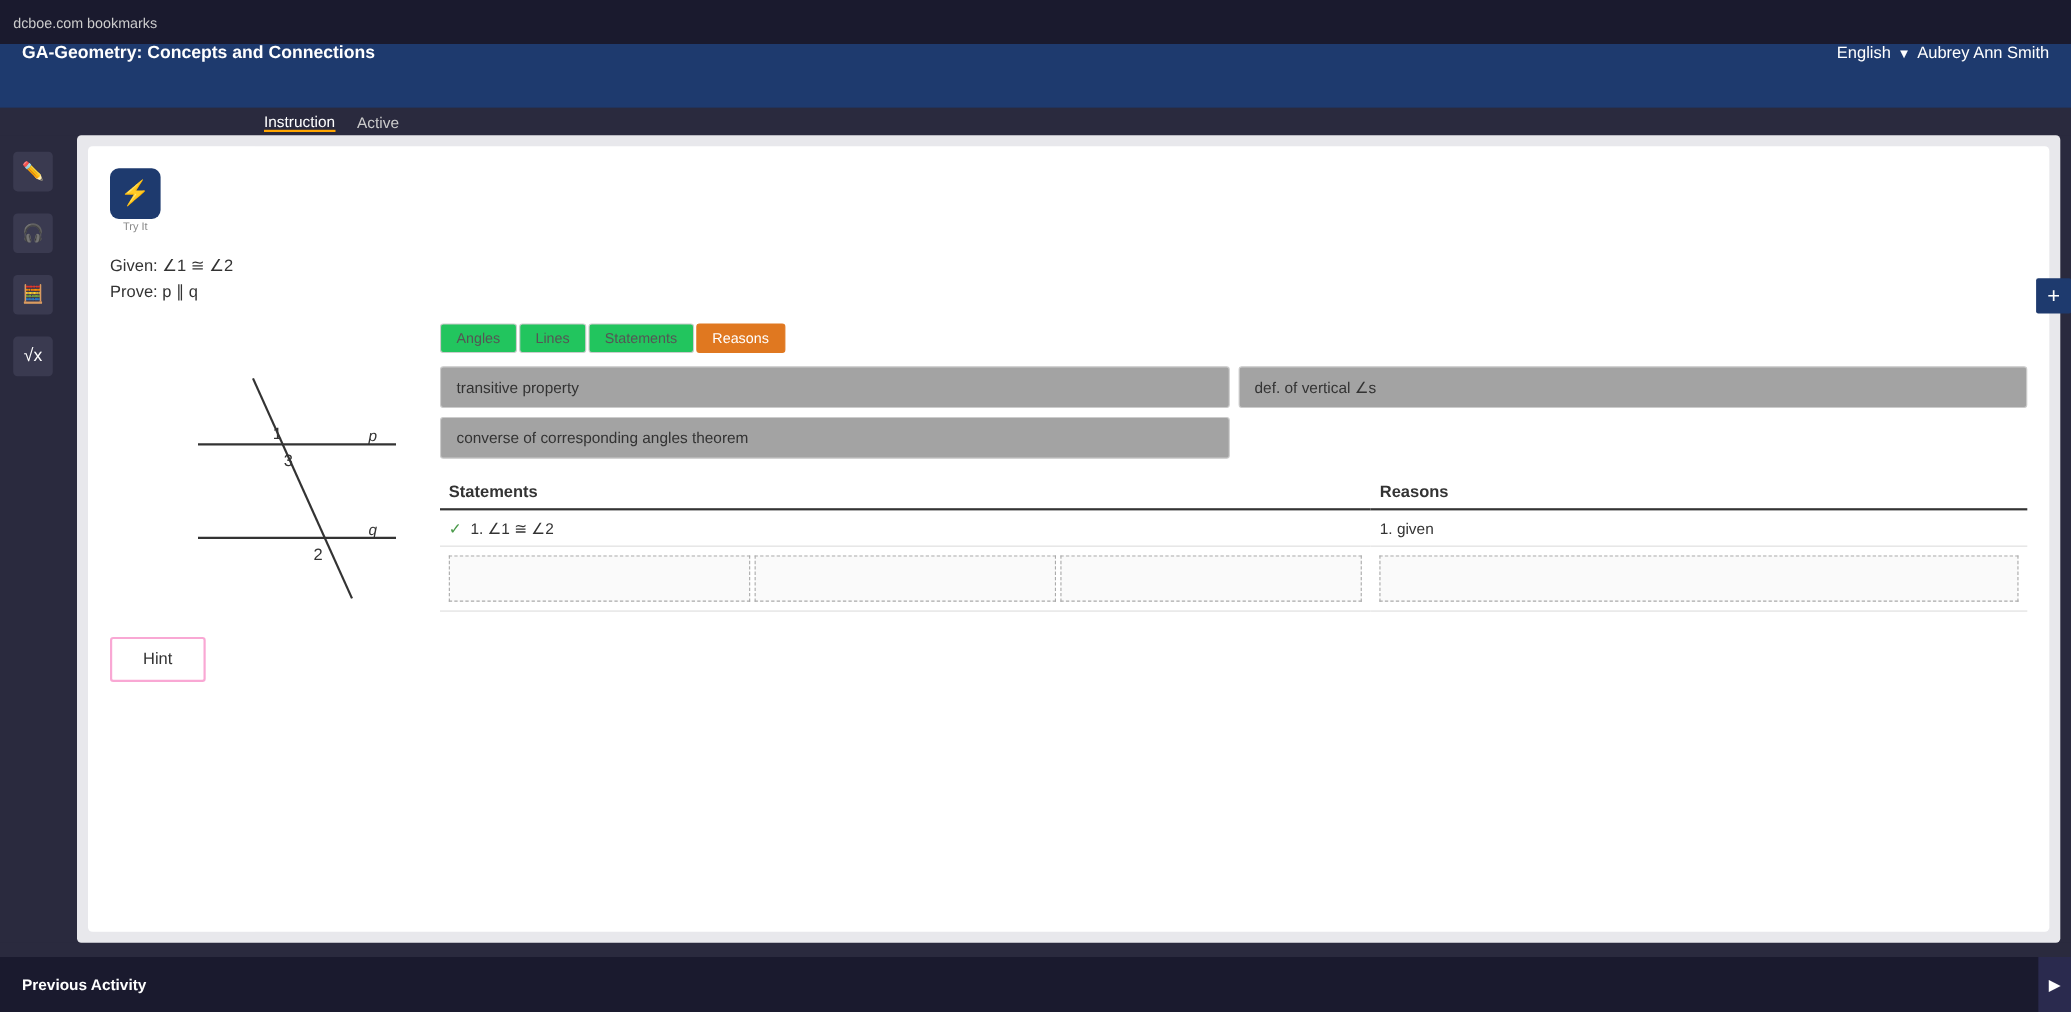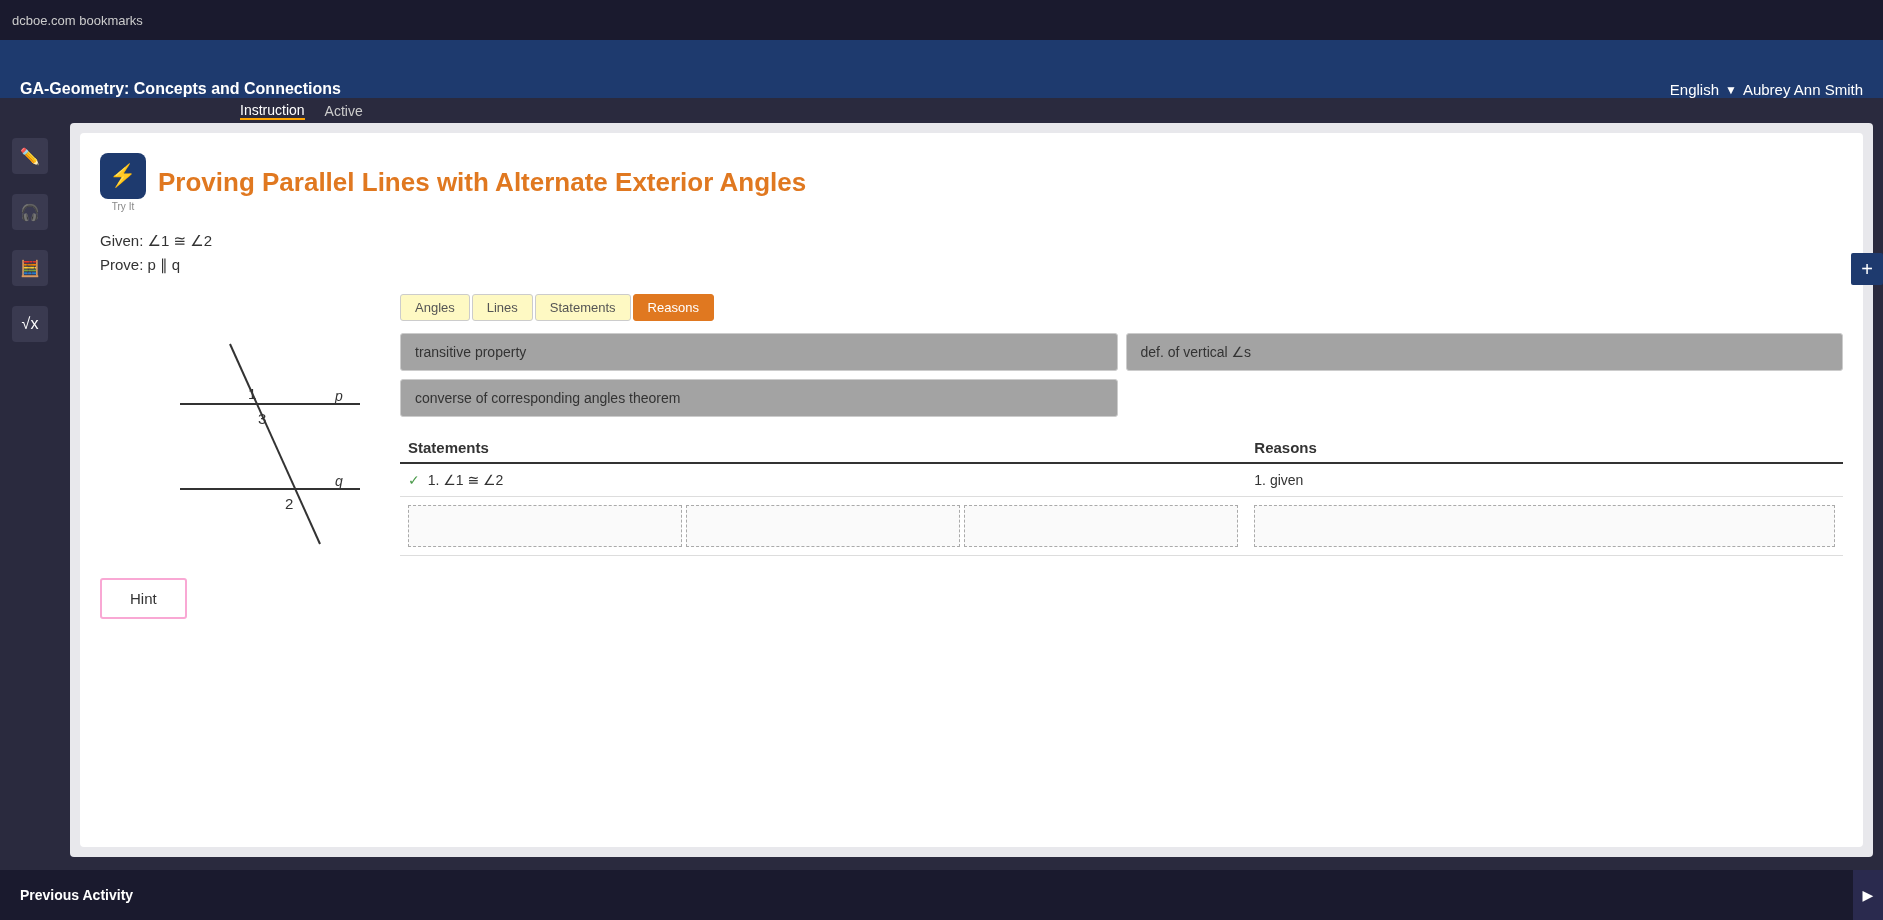--- a/index.html
+++ b/index.html
@@ -21,21 +21,21 @@
       padding: 12px 12px;
       color: #ccc;
       font-size: 13px;
     }
 
     
     .nav-bar {
       background: #1e3a6e;
       height: 58px;
       display: flex;
-      align-items: flex-end;
+      align-items: flex-start;
       justify-content: space-between;
       padding: 0 20px;
     }
     .nav-bar-left {
       color: white;
       font-size: 16px;
       font-weight: bold;
     }
     .nav-bar-right {
       display: flex;
@@ -207,21 +207,21 @@
       display: flex;
       gap: 2px;
       margin-bottom: 12px;
     }
     .tab-btn {
       padding: 5px 14px;
       border: 1px solid #ccc;
       border-radius: 3px;
       font-size: 13px;
       cursor: pointer;
-      background: #fef9c3;
+      background: #22c55e;
       color: #555;
     }
     .tab-btn.active {
       background: #e07820;
       color: white;
       border-color: #e07820;
     }
 
     
     .answer-tiles {
@@ -364,21 +364,20 @@
   <div class="content-panel">
     <div class="card">
 
       <div class="card-title-area">
         <div style="display:flex; flex-direction:column; align-items:center;">
           <div class="try-it-icon">
             <span style="color:#f5a623; font-size:22px;">⚡</span>
           </div>
           <div class="try-it-label">Try It</div>
         </div>
-        <h1 class="card-title">Proving Parallel Lines with Alternate Exterior Angles</h1>
       </div>
 
       <div class="given-prove">
         <p>Given: ∠1 ≅ ∠2</p>
         <p>Prove: p ∥ q</p>
       </div>
 
       <div class="proof-layout">
 
         <div class="diagram-area">

